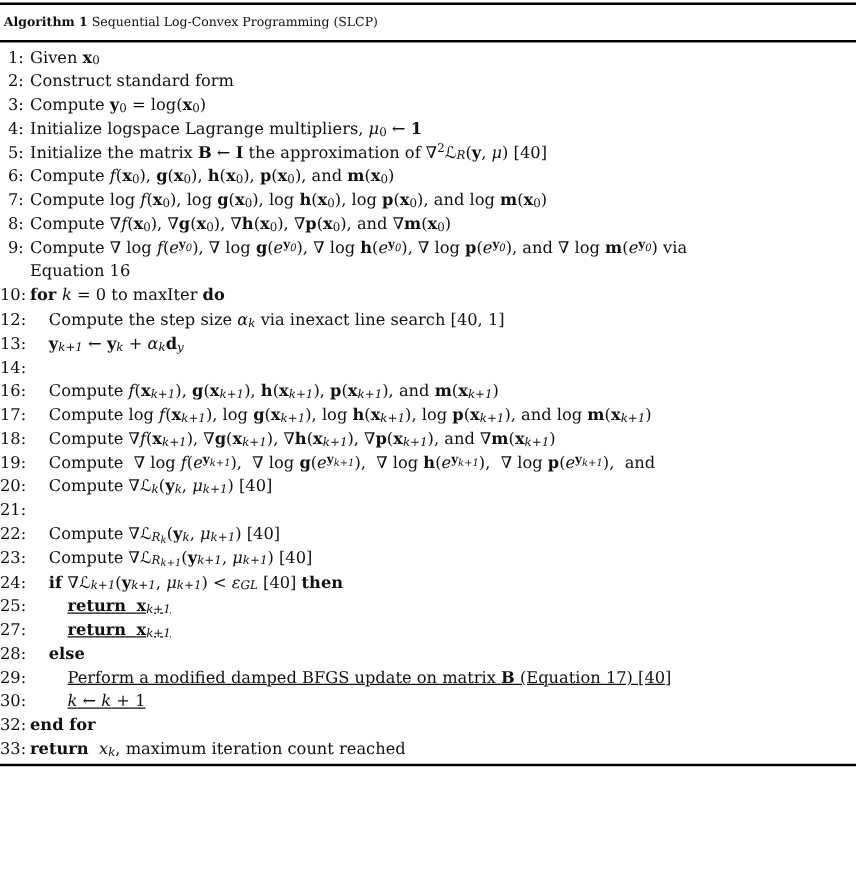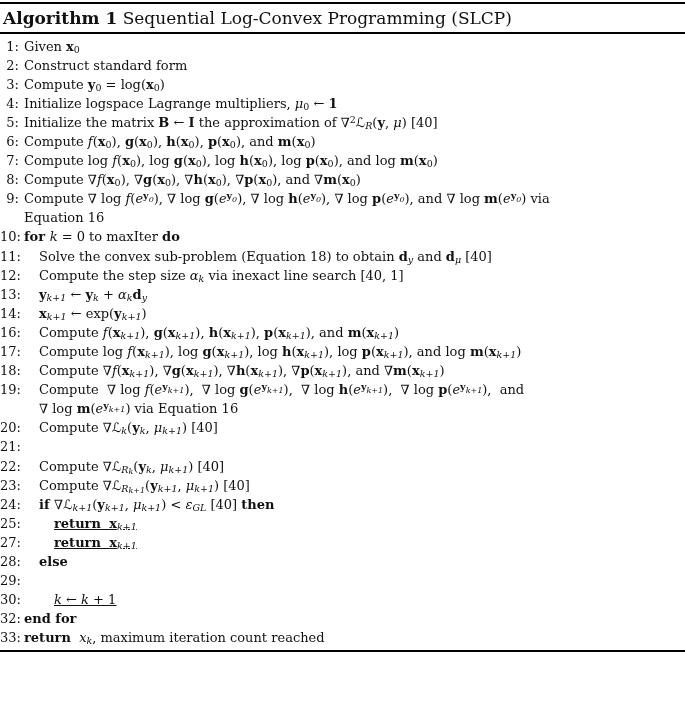--- a/index.html
+++ b/index.html
@@ -10,21 +10,21 @@
     color: #111111;
     font-family: "DejaVu Serif", "DejaVu Sans", serif;
     overflow: hidden;
   }
   .algorithm { width: 685px; box-sizing: border-box; }
   .rule { background: #000000; width: 685px; }
   .rule-top { height: 2px; margin-top: 2px; }
   .rule-mid { height: 1.5px; }
   .rule-bottom { height: 2px; }
   .title {
-    font-size: 17px;
+    font-size: 10px;
     line-height: 19px;
     padding: 5px 0 4px 3px;
     white-space: pre;
   }
   .title-label { font-weight: bold; }
   .algo-body {
     font-size: 13px;
     padding: 3px 0 2px 0;
   }
   .line {
@@ -67,36 +67,34 @@
       <div class="line"><span class="num">2:</span><span class="content ind0"><span class="seg-r">Construct standard form</span></span></div>
       <div class="line"><span class="num">3:</span><span class="content ind0"><span class="seg-r">Compute </span><span class="seg-v">y</span><span class="seg-s">0</span><span class="seg-r"> = log(</span><span class="seg-v">x</span><span class="seg-s">0</span><span class="seg-r">)</span></span></div>
       <div class="line"><span class="num">4:</span><span class="content ind0"><span class="seg-r">Initialize logspace Lagrange multipliers, </span><span class="seg-i">μ</span><span class="seg-s">0</span><span class="seg-r"> ← </span><span class="seg-v">1</span></span></div>
       <div class="line"><span class="num">5:</span><span class="content ind0"><span class="seg-r">Initialize the matrix </span><span class="seg-v">B</span><span class="seg-r"> ← </span><span class="seg-v">I</span><span class="seg-r"> the approximation of ∇</span><span class="seg-p">2</span><span class="seg-c">ℒ</span><span class="seg-si">R</span><span class="seg-r">(</span><span class="seg-v">y</span><span class="seg-r">, </span><span class="seg-i">μ</span><span class="seg-r">) [40]</span></span></div>
       <div class="line"><span class="num">6:</span><span class="content ind0"><span class="seg-r">Compute </span><span class="seg-i">f</span><span class="seg-r">(</span><span class="seg-v">x</span><span class="seg-s">0</span><span class="seg-r">), </span><span class="seg-v">g</span><span class="seg-r">(</span><span class="seg-v">x</span><span class="seg-s">0</span><span class="seg-r">), </span><span class="seg-v">h</span><span class="seg-r">(</span><span class="seg-v">x</span><span class="seg-s">0</span><span class="seg-r">), </span><span class="seg-v">p</span><span class="seg-r">(</span><span class="seg-v">x</span><span class="seg-s">0</span><span class="seg-r">), and </span><span class="seg-v">m</span><span class="seg-r">(</span><span class="seg-v">x</span><span class="seg-s">0</span><span class="seg-r">)</span></span></div>
       <div class="line"><span class="num">7:</span><span class="content ind0"><span class="seg-r">Compute log </span><span class="seg-i">f</span><span class="seg-r">(</span><span class="seg-v">x</span><span class="seg-s">0</span><span class="seg-r">), log </span><span class="seg-v">g</span><span class="seg-r">(</span><span class="seg-v">x</span><span class="seg-s">0</span><span class="seg-r">), log </span><span class="seg-v">h</span><span class="seg-r">(</span><span class="seg-v">x</span><span class="seg-s">0</span><span class="seg-r">), log </span><span class="seg-v">p</span><span class="seg-r">(</span><span class="seg-v">x</span><span class="seg-s">0</span><span class="seg-r">), and log </span><span class="seg-v">m</span><span class="seg-r">(</span><span class="seg-v">x</span><span class="seg-s">0</span><span class="seg-r">)</span></span></div>
       <div class="line"><span class="num">8:</span><span class="content ind0"><span class="seg-r">Compute ∇</span><span class="seg-i">f</span><span class="seg-r">(</span><span class="seg-v">x</span><span class="seg-s">0</span><span class="seg-r">), ∇</span><span class="seg-v">g</span><span class="seg-r">(</span><span class="seg-v">x</span><span class="seg-s">0</span><span class="seg-r">), ∇</span><span class="seg-v">h</span><span class="seg-r">(</span><span class="seg-v">x</span><span class="seg-s">0</span><span class="seg-r">), ∇</span><span class="seg-v">p</span><span class="seg-r">(</span><span class="seg-v">x</span><span class="seg-s">0</span><span class="seg-r">), and ∇</span><span class="seg-v">m</span><span class="seg-r">(</span><span class="seg-v">x</span><span class="seg-s">0</span><span class="seg-r">)</span></span></div>
       <div class="line"><span class="num">9:</span><span class="content ind0"><span class="seg-r">Compute ∇ log </span><span class="seg-i">f</span><span class="seg-r">(</span><span class="seg-i">e</span><span class="seg-pv">y</span><span class="seg-ps">0</span><span class="seg-r">), ∇ log </span><span class="seg-v">g</span><span class="seg-r">(</span><span class="seg-i">e</span><span class="seg-pv">y</span><span class="seg-ps">0</span><span class="seg-r">), ∇ log </span><span class="seg-v">h</span><span class="seg-r">(</span><span class="seg-i">e</span><span class="seg-pv">y</span><span class="seg-ps">0</span><span class="seg-r">), ∇ log </span><span class="seg-v">p</span><span class="seg-r">(</span><span class="seg-i">e</span><span class="seg-pv">y</span><span class="seg-ps">0</span><span class="seg-r">), and ∇ log </span><span class="seg-v">m</span><span class="seg-r">(</span><span class="seg-i">e</span><span class="seg-pv">y</span><span class="seg-ps">0</span><span class="seg-r">) via</span></span></div>
       <div class="line"><span class="num"></span><span class="content ind0"><span class="seg-r">Equation 16</span></span></div>
       <div class="line"><span class="num">10:</span><span class="content ind0"><span class="seg-b">for </span><span class="seg-i">k</span><span class="seg-r"> = 0 to maxIter </span><span class="seg-b">do</span></span></div>
-      <div class="line"><span class="num">11:</span><span class="content ind1"><span class="seg-r">Solve the convex sub-problem (Equation 18) to obtain </span><span class="seg-v">d</span><span class="seg-si">y</span><span class="seg-r"> and </span><span class="seg-v">d</span><span class="seg-si">μ</span><span class="seg-r"> [40]</span></span></div>
       <div class="line"><span class="num">12:</span><span class="content ind1"><span class="seg-r">Compute the step size </span><span class="seg-i">α</span><span class="seg-si">k</span><span class="seg-r"> via inexact line search [40, 1]</span></span></div>
       <div class="line"><span class="num">13:</span><span class="content ind1"><span class="seg-v">y</span><span class="seg-si">k+1</span><span class="seg-r"> ← </span><span class="seg-v">y</span><span class="seg-si">k</span><span class="seg-r"> + </span><span class="seg-i">α</span><span class="seg-si">k</span><span class="seg-v">d</span><span class="seg-si">y</span></span></div>
-      <div class="line"><span class="num">14:</span><span class="content ind1"><span class="seg-v">x</span><span class="seg-si">k+1</span><span class="seg-r"> ← exp(</span><span class="seg-v">y</span><span class="seg-si">k+1</span><span class="seg-r">)</span></span></div>
+      <div class="line"><span class="num">14:</span></div>
       <div class="line"><span class="num">16:</span><span class="content ind1"><span class="seg-r">Compute </span><span class="seg-i">f</span><span class="seg-r">(</span><span class="seg-v">x</span><span class="seg-si">k+1</span><span class="seg-r">), </span><span class="seg-v">g</span><span class="seg-r">(</span><span class="seg-v">x</span><span class="seg-si">k+1</span><span class="seg-r">), </span><span class="seg-v">h</span><span class="seg-r">(</span><span class="seg-v">x</span><span class="seg-si">k+1</span><span class="seg-r">), </span><span class="seg-v">p</span><span class="seg-r">(</span><span class="seg-v">x</span><span class="seg-si">k+1</span><span class="seg-r">), and </span><span class="seg-v">m</span><span class="seg-r">(</span><span class="seg-v">x</span><span class="seg-si">k+1</span><span class="seg-r">)</span></span></div>
       <div class="line"><span class="num">17:</span><span class="content ind1"><span class="seg-r">Compute log </span><span class="seg-i">f</span><span class="seg-r">(</span><span class="seg-v">x</span><span class="seg-si">k+1</span><span class="seg-r">), log </span><span class="seg-v">g</span><span class="seg-r">(</span><span class="seg-v">x</span><span class="seg-si">k+1</span><span class="seg-r">), log </span><span class="seg-v">h</span><span class="seg-r">(</span><span class="seg-v">x</span><span class="seg-si">k+1</span><span class="seg-r">), log </span><span class="seg-v">p</span><span class="seg-r">(</span><span class="seg-v">x</span><span class="seg-si">k+1</span><span class="seg-r">), and log </span><span class="seg-v">m</span><span class="seg-r">(</span><span class="seg-v">x</span><span class="seg-si">k+1</span><span class="seg-r">)</span></span></div>
       <div class="line"><span class="num">18:</span><span class="content ind1"><span class="seg-r">Compute ∇</span><span class="seg-i">f</span><span class="seg-r">(</span><span class="seg-v">x</span><span class="seg-si">k+1</span><span class="seg-r">), ∇</span><span class="seg-v">g</span><span class="seg-r">(</span><span class="seg-v">x</span><span class="seg-si">k+1</span><span class="seg-r">), ∇</span><span class="seg-v">h</span><span class="seg-r">(</span><span class="seg-v">x</span><span class="seg-si">k+1</span><span class="seg-r">), ∇</span><span class="seg-v">p</span><span class="seg-r">(</span><span class="seg-v">x</span><span class="seg-si">k+1</span><span class="seg-r">), and ∇</span><span class="seg-v">m</span><span class="seg-r">(</span><span class="seg-v">x</span><span class="seg-si">k+1</span><span class="seg-r">)</span></span></div>
       <div class="line"><span class="num">19:</span><span class="content ind1"><span class="seg-r">Compute  ∇ log </span><span class="seg-i">f</span><span class="seg-r">(</span><span class="seg-i">e</span><span class="seg-pv">y</span><span class="seg-ps">k+1</span><span class="seg-r">),  ∇ log </span><span class="seg-v">g</span><span class="seg-r">(</span><span class="seg-i">e</span><span class="seg-pv">y</span><span class="seg-ps">k+1</span><span class="seg-r">),  ∇ log </span><span class="seg-v">h</span><span class="seg-r">(</span><span class="seg-i">e</span><span class="seg-pv">y</span><span class="seg-ps">k+1</span><span class="seg-r">),  ∇ log </span><span class="seg-v">p</span><span class="seg-r">(</span><span class="seg-i">e</span><span class="seg-pv">y</span><span class="seg-ps">k+1</span><span class="seg-r">),  and</span></span></div>
-      <div class="line"><span class="num"></span><span class="content ind1"><span class="seg-r">∇ log </span><span class="seg-v">m</span><span class="seg-r">(</span><span class="seg-i">e</span><span class="seg-pv">y</span><span class="seg-ps">k+1</span><span class="seg-r">) via Equation 16</span></span></div>
       <div class="line"><span class="num">20:</span><span class="content ind1"><span class="seg-r">Compute ∇</span><span class="seg-c">ℒ</span><span class="seg-si">k</span><span class="seg-r">(</span><span class="seg-v">y</span><span class="seg-si">k</span><span class="seg-r">, </span><span class="seg-i">μ</span><span class="seg-si">k+1</span><span class="seg-r">) [40]</span></span></div>
       <div class="line"><span class="num">21:</span></div>
       <div class="line"><span class="num">22:</span><span class="content ind1"><span class="seg-r">Compute ∇</span><span class="seg-c">ℒ</span><span class="seg-si">R</span><span class="seg-s2">k</span><span class="seg-r">(</span><span class="seg-v">y</span><span class="seg-si">k</span><span class="seg-r">, </span><span class="seg-i">μ</span><span class="seg-si">k+1</span><span class="seg-r">) [40]</span></span></div>
       <div class="line"><span class="num">23:</span><span class="content ind1"><span class="seg-r">Compute ∇</span><span class="seg-c">ℒ</span><span class="seg-si">R</span><span class="seg-s2">k+1</span><span class="seg-r">(</span><span class="seg-v">y</span><span class="seg-si">k+1</span><span class="seg-r">, </span><span class="seg-i">μ</span><span class="seg-si">k+1</span><span class="seg-r">) [40]</span></span></div>
       <div class="line"><span class="num">24:</span><span class="content ind1"><span class="seg-b">if </span><span class="seg-r">∇</span><span class="seg-c">ℒ</span><span class="seg-si">k+1</span><span class="seg-r">(</span><span class="seg-v">y</span><span class="seg-si">k+1</span><span class="seg-r">, </span><span class="seg-i">μ</span><span class="seg-si">k+1</span><span class="seg-r">) &lt; </span><span class="seg-i">ε</span><span class="seg-si">GL</span><span class="seg-r"> [40] </span><span class="seg-b">then</span></span></div>
       <div class="line"><span class="num">25:</span><span class="content ind2"><span class="seg-b">return</span><span class="seg-r">  </span><span class="seg-v">x</span><span class="seg-si">k+1</span></span></div>
       <div class="line"><span class="num">27:</span><span class="content ind2"><span class="seg-b">return</span><span class="seg-r">  </span><span class="seg-v">x</span><span class="seg-si">k+1</span></span></div>
       <div class="line"><span class="num">28:</span><span class="content ind1"><span class="seg-b">else</span></span></div>
-      <div class="line"><span class="num">29:</span></div>
+      <div class="line"><span class="num">29:</span><span class="content ind2"><span class="seg-r">Perform a modified damped BFGS update on matrix </span><span class="seg-v">B</span><span class="seg-r"> (Equation 17) [40]</span></span></div>
       <div class="line"><span class="num">30:</span><span class="content ind2"><span class="seg-i">k</span><span class="seg-r"> ← </span><span class="seg-i">k</span><span class="seg-r"> + 1</span></span></div>
       <div class="line"><span class="num">32:</span><span class="content ind0"><span class="seg-b">end for</span></span></div>
       <div class="line"><span class="num">33:</span><span class="content ind0"><span class="seg-b">return</span><span class="seg-r">  </span><span class="seg-i">x</span><span class="seg-si">k</span><span class="seg-r">, maximum iteration count reached</span></span></div>
     </div>
   <div class="rule rule-bottom"></div>
 </div>
 
 </body></html>

